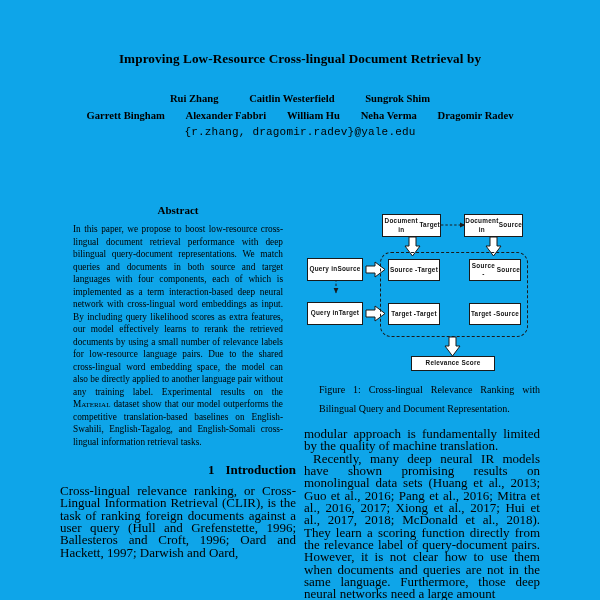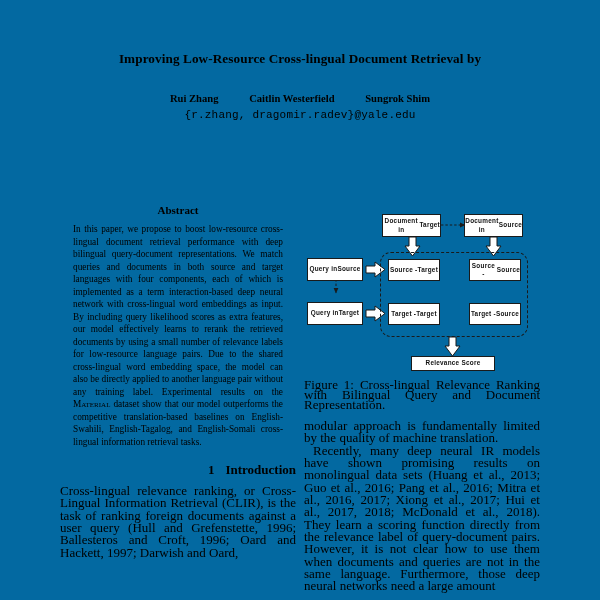--- a/index.html
+++ b/index.html
@@ -12,21 +12,21 @@
     height: 600px;
     overflow: hidden;
     font-family: "Liberation Serif", "DejaVu Serif", serif;
     color: #000000;
   }
 
   #page {
     position: relative;
     width: 600px;
     height: 600px;
-    background: #0369a1;
+    background: #0ea5e9;
     box-sizing: border-box;
     padding: 0;
   }
 
   
   .title-block {
     padding-top: 50px;
     text-align: center;
   }
   .paper-title {
@@ -118,24 +118,24 @@
   }
 
   
   .figure-wrap {
     position: relative;
     width: 236px;
     height: 176px;
     margin: 4px 0 0 0;
   }
   .fig-caption {
-    font-size: 13px;
-    line-height: 10px;
+    font-size: 10px;
+    line-height: 19px;
     text-align: justify;
-    margin: 4px 0 10px 0;
+    margin: 4px 0 10px 15px;
   }
 
   
   .dbox {
     position: absolute;
     box-sizing: border-box;
     border: 1.1px solid #1a1a1a;
     background: #ffffff;
     font-size: 6.4px;
     line-height: 8.2px;
@@ -172,20 +172,27 @@
     <div class="paper-title">
       <span>Improving Low-Resource Cross-lingual Document Retrieval by</span><br>
     </div>
 
     <div class="authors">
       <div class="author-row author-row-1">
         <span class="author-name">Rui Zhang</span>
         <span class="author-name">Caitlin Westerfield</span>
         <span class="author-name">Sungrok Shim</span>
       </div>
+      <div class="author-row author-row-2">
+        <span class="author-name">Garrett Bingham</span>
+        <span class="author-name">Alexander Fabbri</span>
+        <span class="author-name">William Hu</span>
+        <span class="author-name">Neha Verma</span>
+        <span class="author-name">Dragomir Radev</span>
+      </div>
     </div>
 
     <div class="email">{r.zhang, dragomir.radev}@yale.edu</div>
   </div>
 
   <div class="columns">
 
     <div class="col col-left">
 
       <div class="section-heading">Abstract</div>

